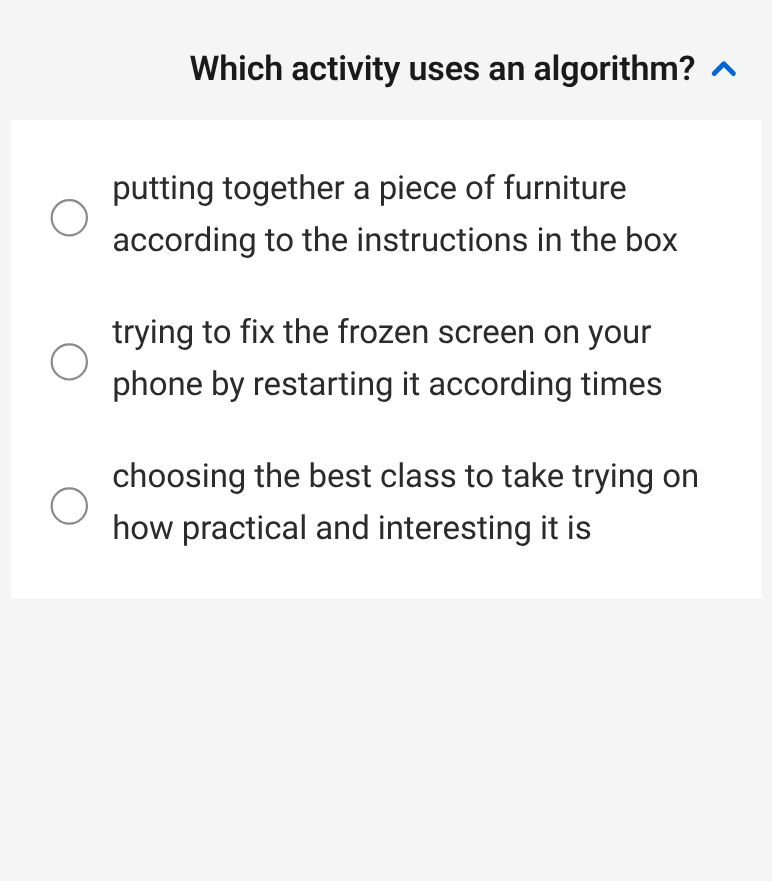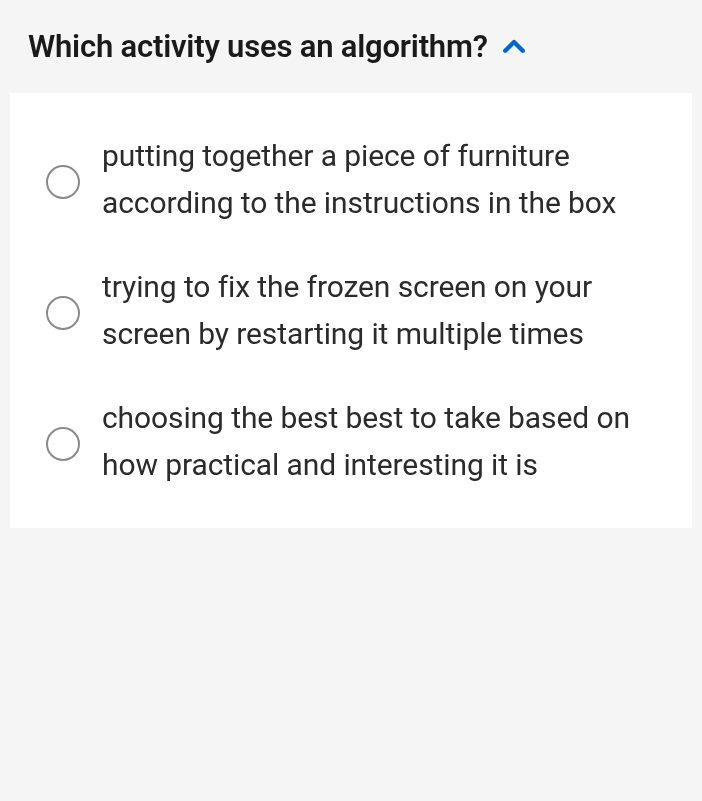--- a/index.html
+++ b/index.html
@@ -6,22 +6,22 @@
     body {
       font-family: -apple-system, BlinkMacSystemFont, "Segoe UI", Roboto, Helvetica, Arial, sans-serif;
       background: #f5f5f5;
       width: 702px;
       height: 801px;
       overflow: hidden;
     }
     .question-header {
       display: flex;
       align-items: center;
-      justify-content: flex-start;
-      padding: 28px 28px 28px 28px;
+      justify-content: flex-end;
+      padding: 44px 28px 28px 28px;
       cursor: pointer;
     }
     .question-title {
       font-size: 31px;
       font-weight: 650;
       color: #1a1a1a;
       letter-spacing: -0.2px;
     }
     .chevron {
       width: 32px;
@@ -73,19 +73,19 @@
   </div>
 </div>
 
 <div class="answers-card">
   <div class="option">
     <div class="radio"></div>
     <div class="option-text">putting together a piece of furniture according to the instructions in the box</div>
   </div>
   <div class="option">
     <div class="radio"></div>
-    <div class="option-text">trying to fix the frozen screen on your screen by restarting it multiple times</div>
+    <div class="option-text">trying to fix the frozen screen on your phone by restarting it according times</div>
   </div>
   <div class="option">
     <div class="radio"></div>
-    <div class="option-text">choosing the best best to take based on how practical and interesting it is</div>
+    <div class="option-text">choosing the best class to take trying on how practical and interesting it is</div>
   </div>
 </div>
 
 </body></html>

